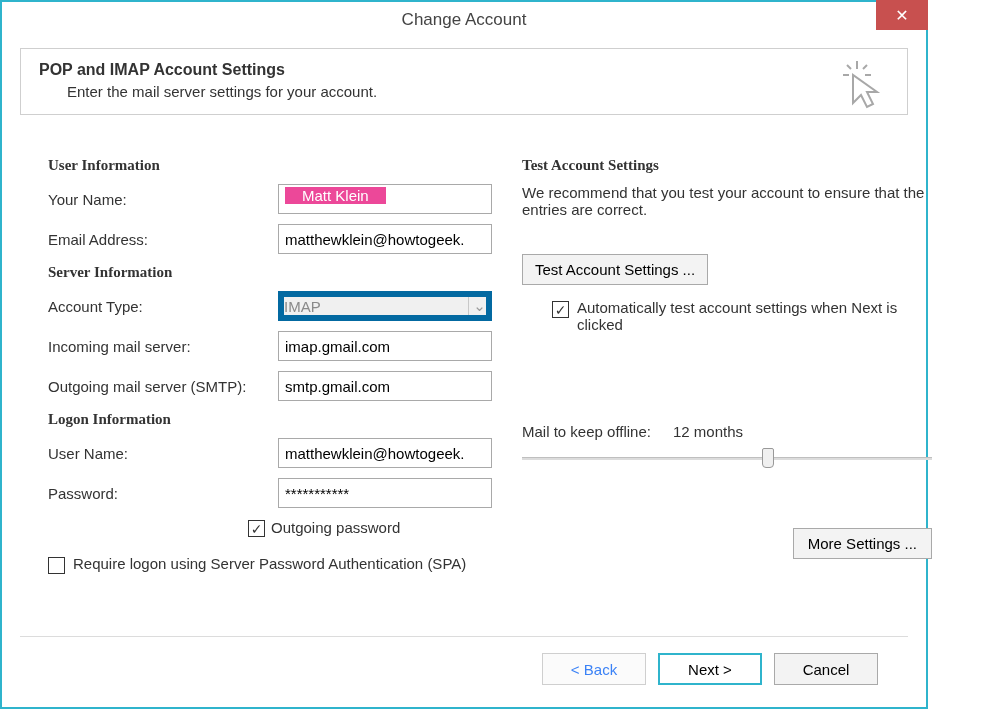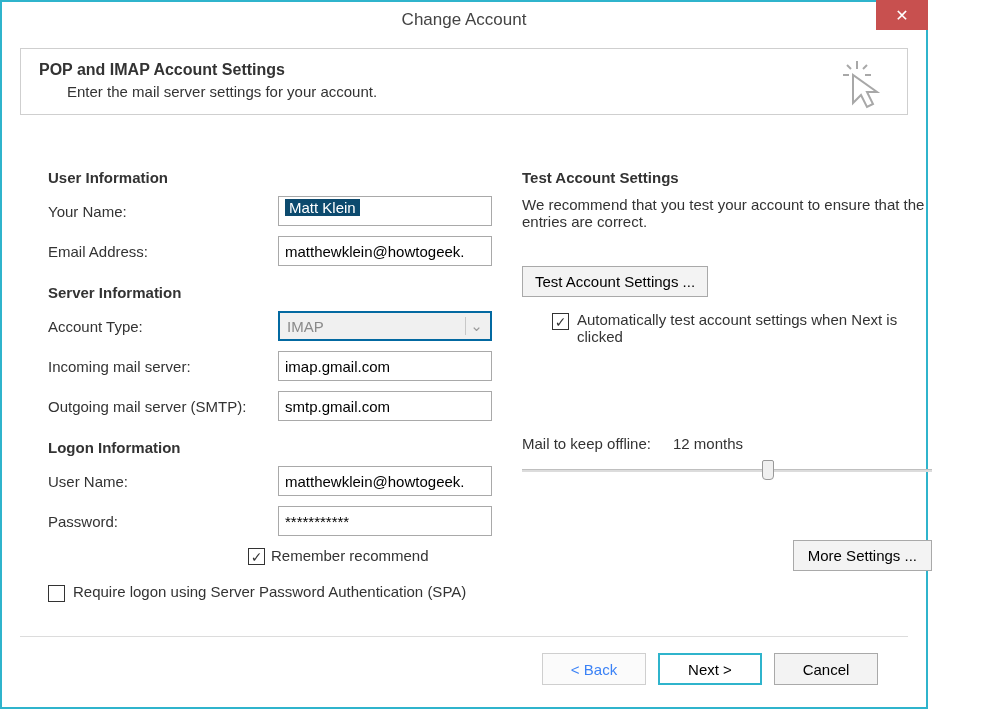--- a/index.html
+++ b/index.html
@@ -76,54 +76,55 @@
     padding: 18px 28px 10px 28px;
     gap: 30px;
     border-bottom: 1px solid #dcdcdc;
     margin: 18px 18px 0 18px;
   }
   .col-left { width: 470px; }
   .col-right { flex: 1; }
   .section-title {
     font-weight: bold;
     margin-bottom: 10px;
-    margin-top: 18px;
+    margin-top: 6px;
+    font-family: Liberation Serif, serif;
   }
   .form-row {
     display: flex;
     align-items: center;
     margin-bottom: 10px;
   }
   .form-label {
     width: 230px;
     font-size: 15px;
   }
   .text-input {
     width: 214px;
     height: 30px;
     border: 1px solid #a9a9a9;
     padding: 2px 6px;
     font-size: 15px;
     font-family: inherit;
     background: #fff;
   }
   .selected-text {
-    background: #0c4a6e;
+    background: #ec4899;
     color: #fff;
-    padding: 0 4px;
+    padding: 0 17px;
   }
   .select-box {
     width: 214px;
     height: 30px;
-    border: 2px solid #0369a1;
+    border: 6px solid #0369a1;
     background: #f0f0f0;
     display: flex;
     align-items: center;
     justify-content: space-between;
-    padding: 0 7px;
+    padding: 0 0;
     color: #8a8a8a;
   }
   .select-arrow {
     width: 18px;
     text-align: center;
     color: #999;
     border-left: 1px solid #c8c8c8;
     padding-left: 4px;
   }
   .checkbox-row {
@@ -307,21 +308,21 @@
         <input class="text-input" value="matthewklein@howtogeek." style="">
       </div>
 
       <div class="form-row">
         <div class="form-label">Password:</div>
         <input class="text-input" value="***********" style="">
       </div>
 
       <div class="remember-row">
         <span class="chk">✓</span>
-        <span>Remember recommend</span>
+        <span>Outgoing password</span>
       </div>
 
       <div class="checkbox-row" style="margin-top:18px;">
         <span class="chk"></span>
         <span style="max-width:410px;">Require logon using Server Password Authentication (SPA)</span>
       </div>
 
     </div>
 
     <div class="col-right">

